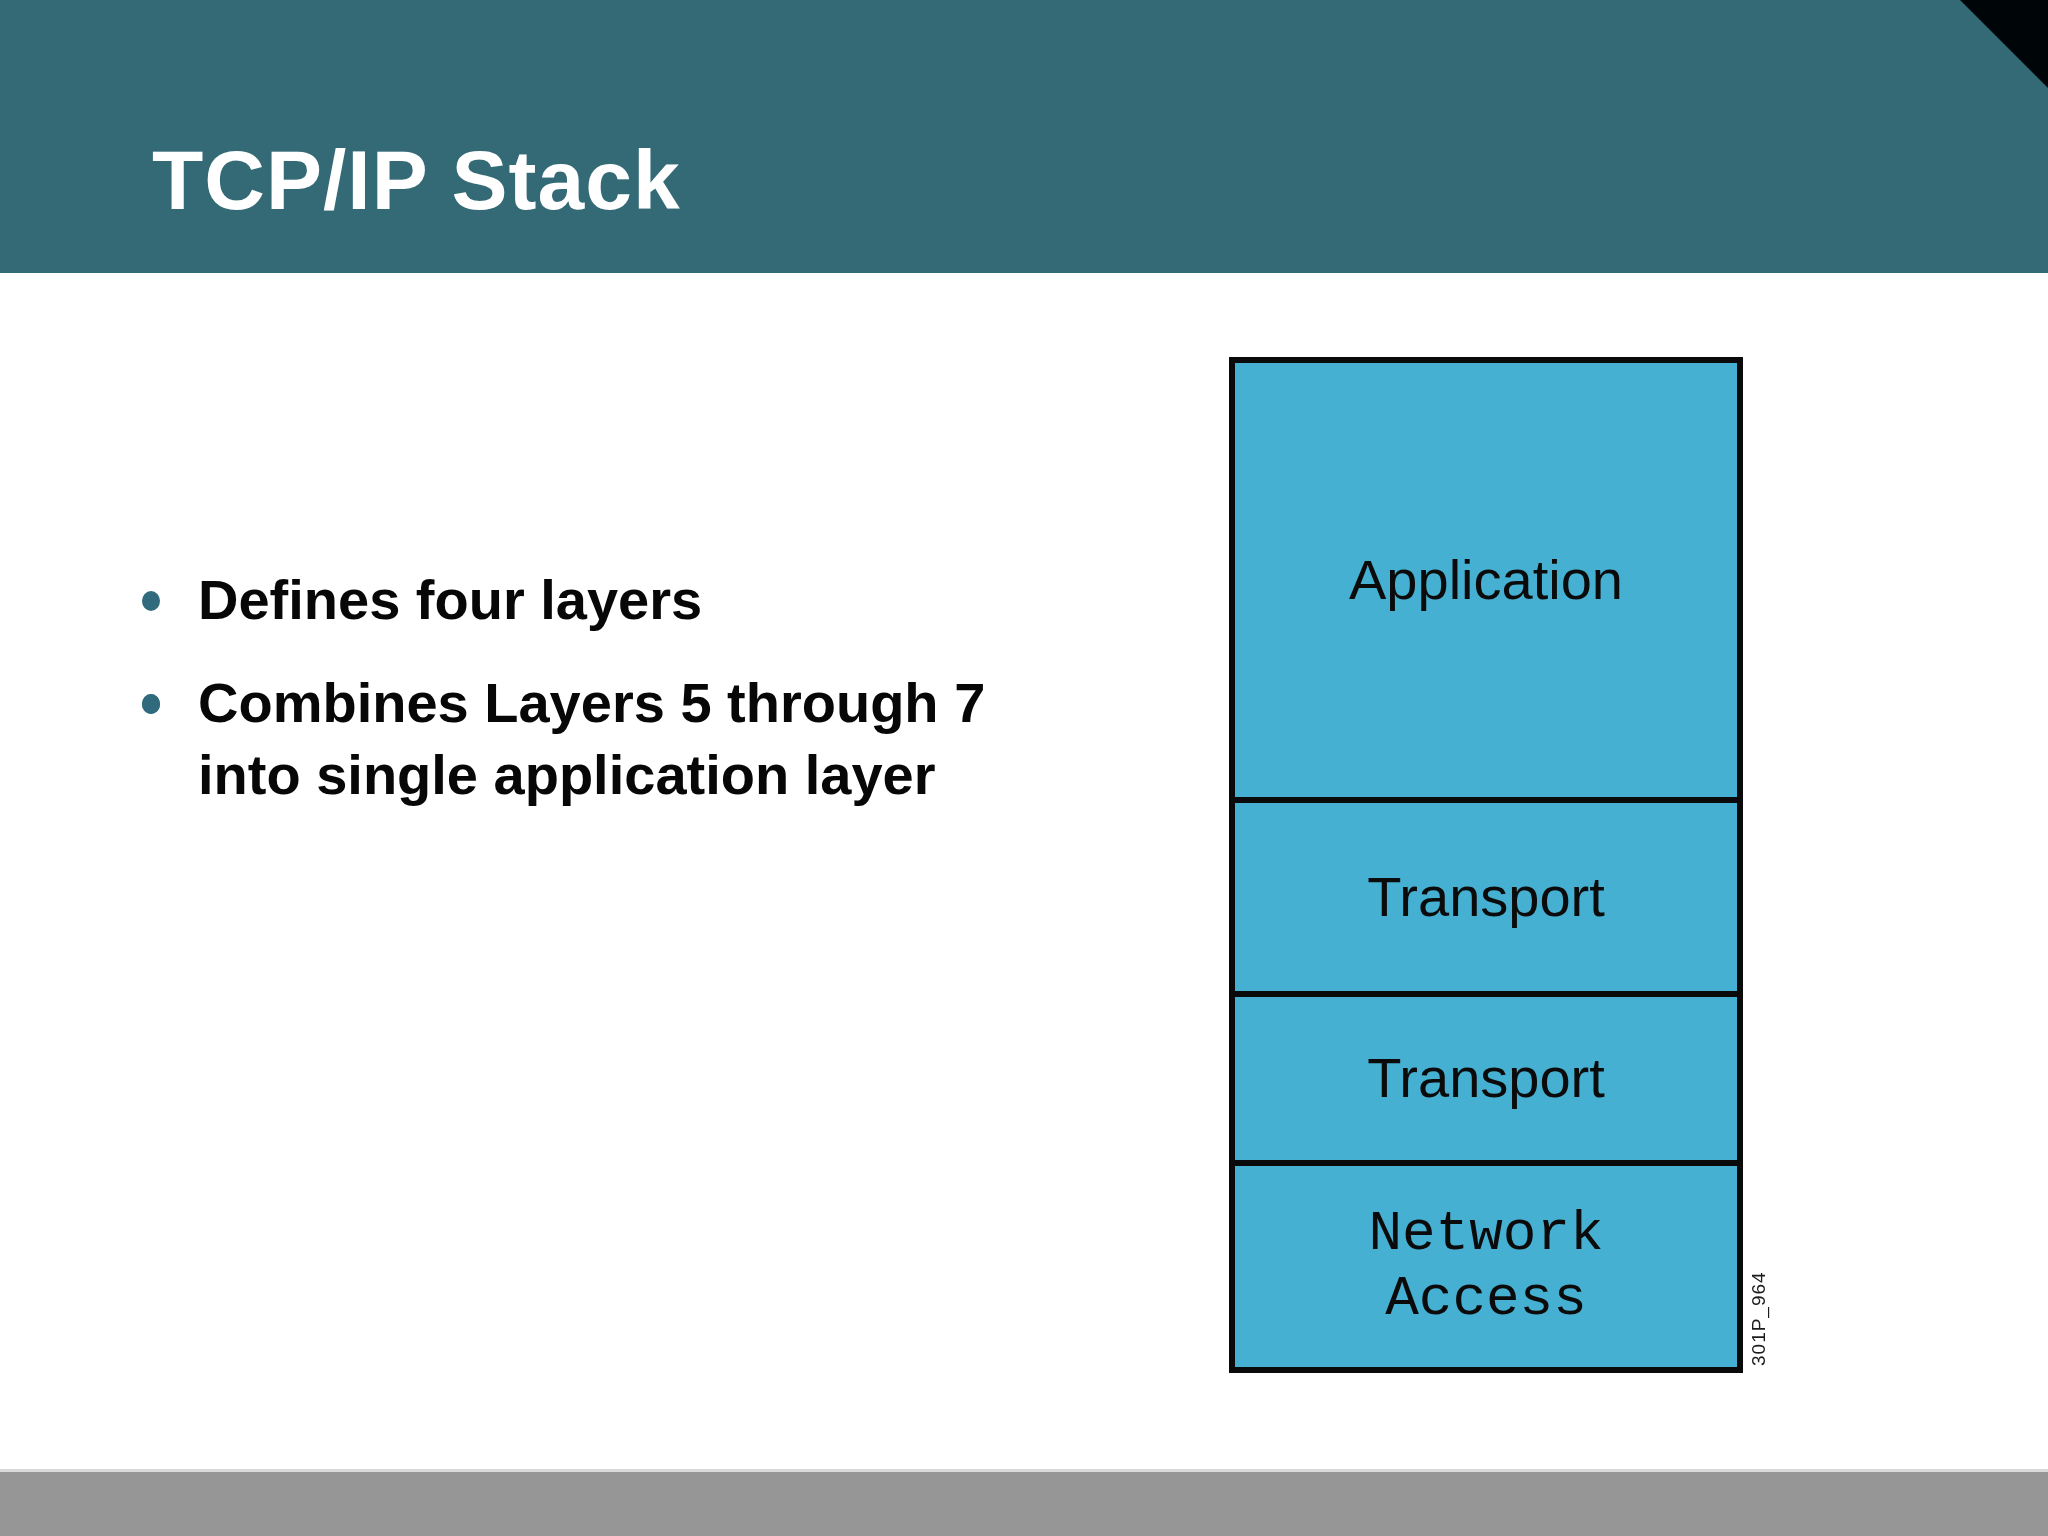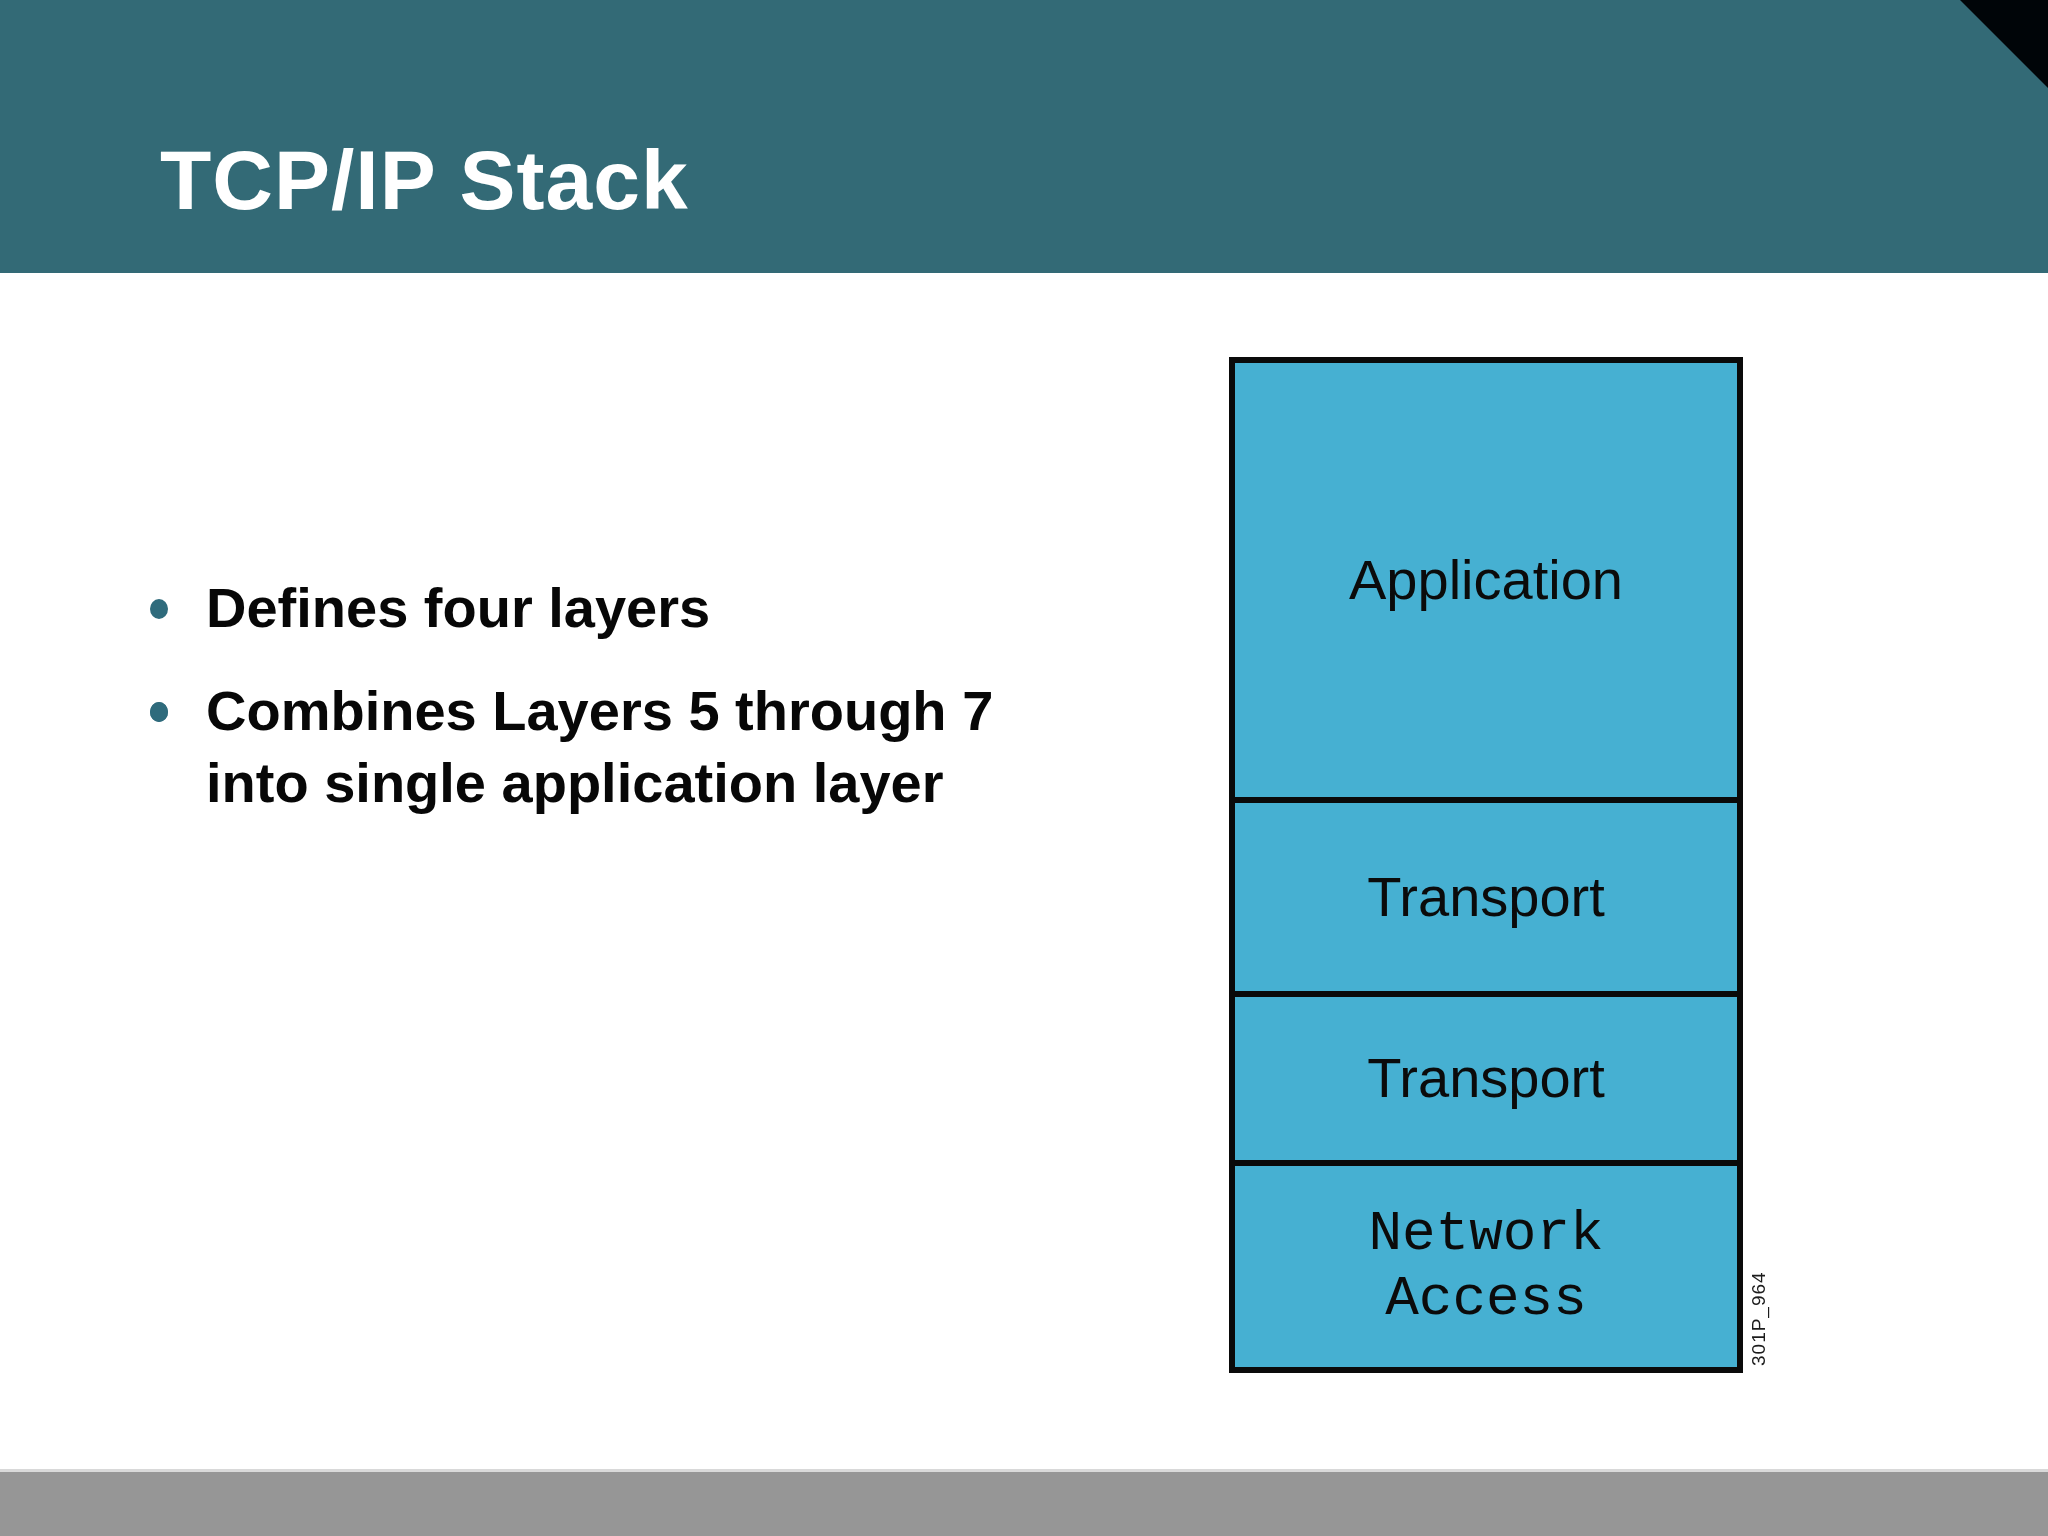--- a/index.html
+++ b/index.html
@@ -20,21 +20,21 @@
   .header-band {
     position: absolute;
     top: 0; left: 0;
     width: 100%;
     height: 273px;
     background: #336A76;
   }
   .slide-title {
     position: absolute;
     top: 138px;
-    left: 160px;
+    left: 152px;
     margin: 0;
     font-size: 84px;
     font-weight: 700;
     line-height: 1;
     color: #ffffff;
     letter-spacing: 1px;
   }
   .corner-triangle {
     position: absolute;
     top: 0; right: 0;
@@ -44,21 +44,21 @@
     clip-path: polygon(0 0, 100% 0, 100% 100%);
   }
 
   
   .bullet-list {
     position: absolute;
     top: 564px;
     left: 134px;
     width: 1060px;
     list-style: none;
-    margin: 8px;
+    margin: 0;
     padding: 0;
   }
   .bullet-item {
     position: relative;
     padding-left: 64px;
     margin-bottom: 31px;
     font-size: 56px;
     font-weight: 700;
     line-height: 72px;
     color: #070707;

